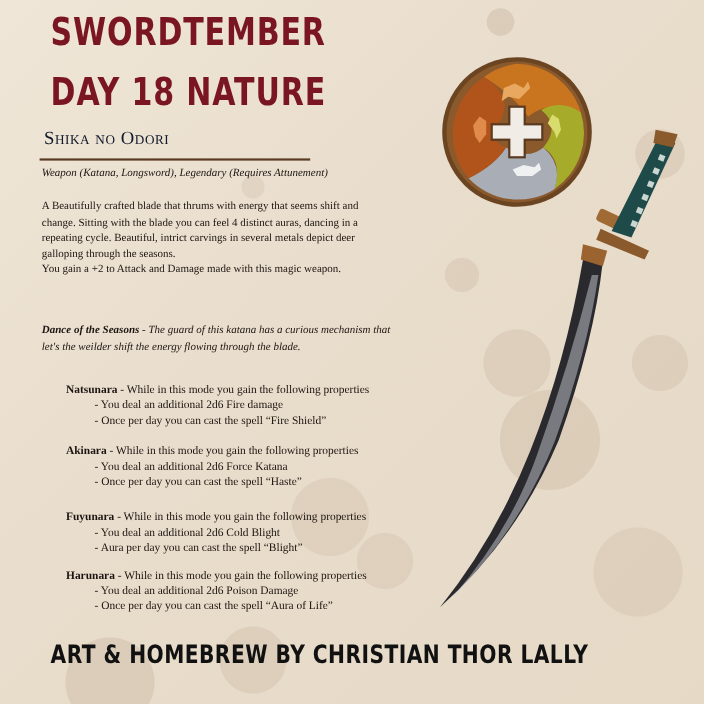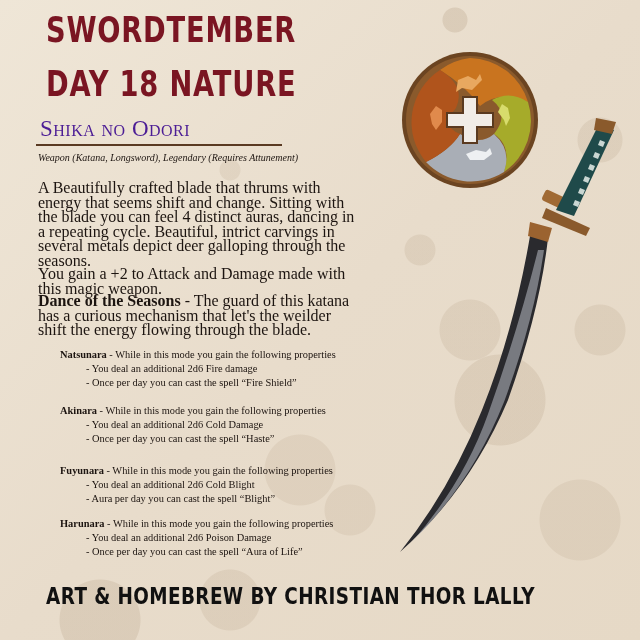--- a/index.html
+++ b/index.html
@@ -24,37 +24,37 @@
     color: #1c1410;
   }
   .title {
     position: absolute; left: 46px; font-family: "DejaVu Sans", sans-serif;
     font-weight: bold; color: #7a1522; font-size: 35px; letter-spacing: 1px;
     transform: scaleX(0.78); transform-origin: left top; white-space: nowrap;
   }
   .t1 { top: 10px; }
   .t2 { top: 64px; }
   .weapon-name {
-    position: absolute; left: 40px; top: 116px; font-size: 23px;
-    color: #4c1d95; font-variant: small-caps; letter-spacing: 0.5px;
+    position: absolute; left: 40px; top: 116px; font-size: 17px;
+    color: #0f172a; font-variant: small-caps; letter-spacing: 0.5px;
   }
   .rule {
     position: absolute; left: 36px; top: 144px; width: 246px; height: 2px;
     background: #5a3a22;
   }
   .subtitle {
     position: absolute; left: 38px; top: 152px; font-size: 10px; font-style: italic;
     white-space: nowrap;
   }
   .para {
-    position: absolute; left: 38px; font-size: 16px; line-height: 14.5px; width: 320px;
+    position: absolute; left: 38px; font-size: 10px; line-height: 14.5px; width: 320px;
   }
   .p1 { top: 181px; }
-  .p2 { top: 267px; }
-  .p3 { top: 294px; }
+  .p2 { top: 238px; }
+  .p3 { top: 294px; font-style: italic; }
   .mode { position: absolute; left: 60px; font-size: 10.4px; line-height: 14px; width: 330px; }
   .mode .line { white-space: nowrap; }
   .mode .sub { padding-left: 26px; white-space: nowrap; }
   .m1 { top: 348px; }
   .m2 { top: 404px; }
   .m3 { top: 464px; }
   .m4 { top: 517px; }
   b { font-weight: bold; }
   .footer {
     position: absolute; left: 46px; top: 583px; font-family: "DejaVu Sans", sans-serif;
@@ -78,21 +78,21 @@
 <div class="para p2">You gain a +2 to Attack and Damage made with this magic weapon.</div>
 <div class="para p3"><b>Dance of the Seasons</b><span> - The guard of this katana has a curious mechanism that let's the weilder shift the energy flowing through the blade.</span></div>
 
 <div class="mode m1">
   <div class="line"><b>Natsunara</b><span> - While in this mode you gain the following properties</span></div>
   <div class="sub">- You deal an additional 2d6 Fire damage</div>
   <div class="sub">- Once per day you can cast the spell “Fire Shield”</div>
 </div>
 <div class="mode m2">
   <div class="line"><b>Akinara</b><span> - While in this mode you gain the following properties</span></div>
-  <div class="sub">- You deal an additional 2d6 Cold Damage</div>
+  <div class="sub">- You deal an additional 2d6 Force Katana</div>
   <div class="sub">- Once per day you can cast the spell “Haste”</div>
 </div>
 <div class="mode m3">
   <div class="line"><b>Fuyunara</b><span> - While in this mode you gain the following properties</span></div>
   <div class="sub">- You deal an additional 2d6 Cold Blight</div>
   <div class="sub">- Aura per day you can cast the spell “Blight”</div>
 </div>
 <div class="mode m4">
   <div class="line"><b>Harunara</b><span> - While in this mode you gain the following properties</span></div>
   <div class="sub">- You deal an additional 2d6 Poison Damage</div>

